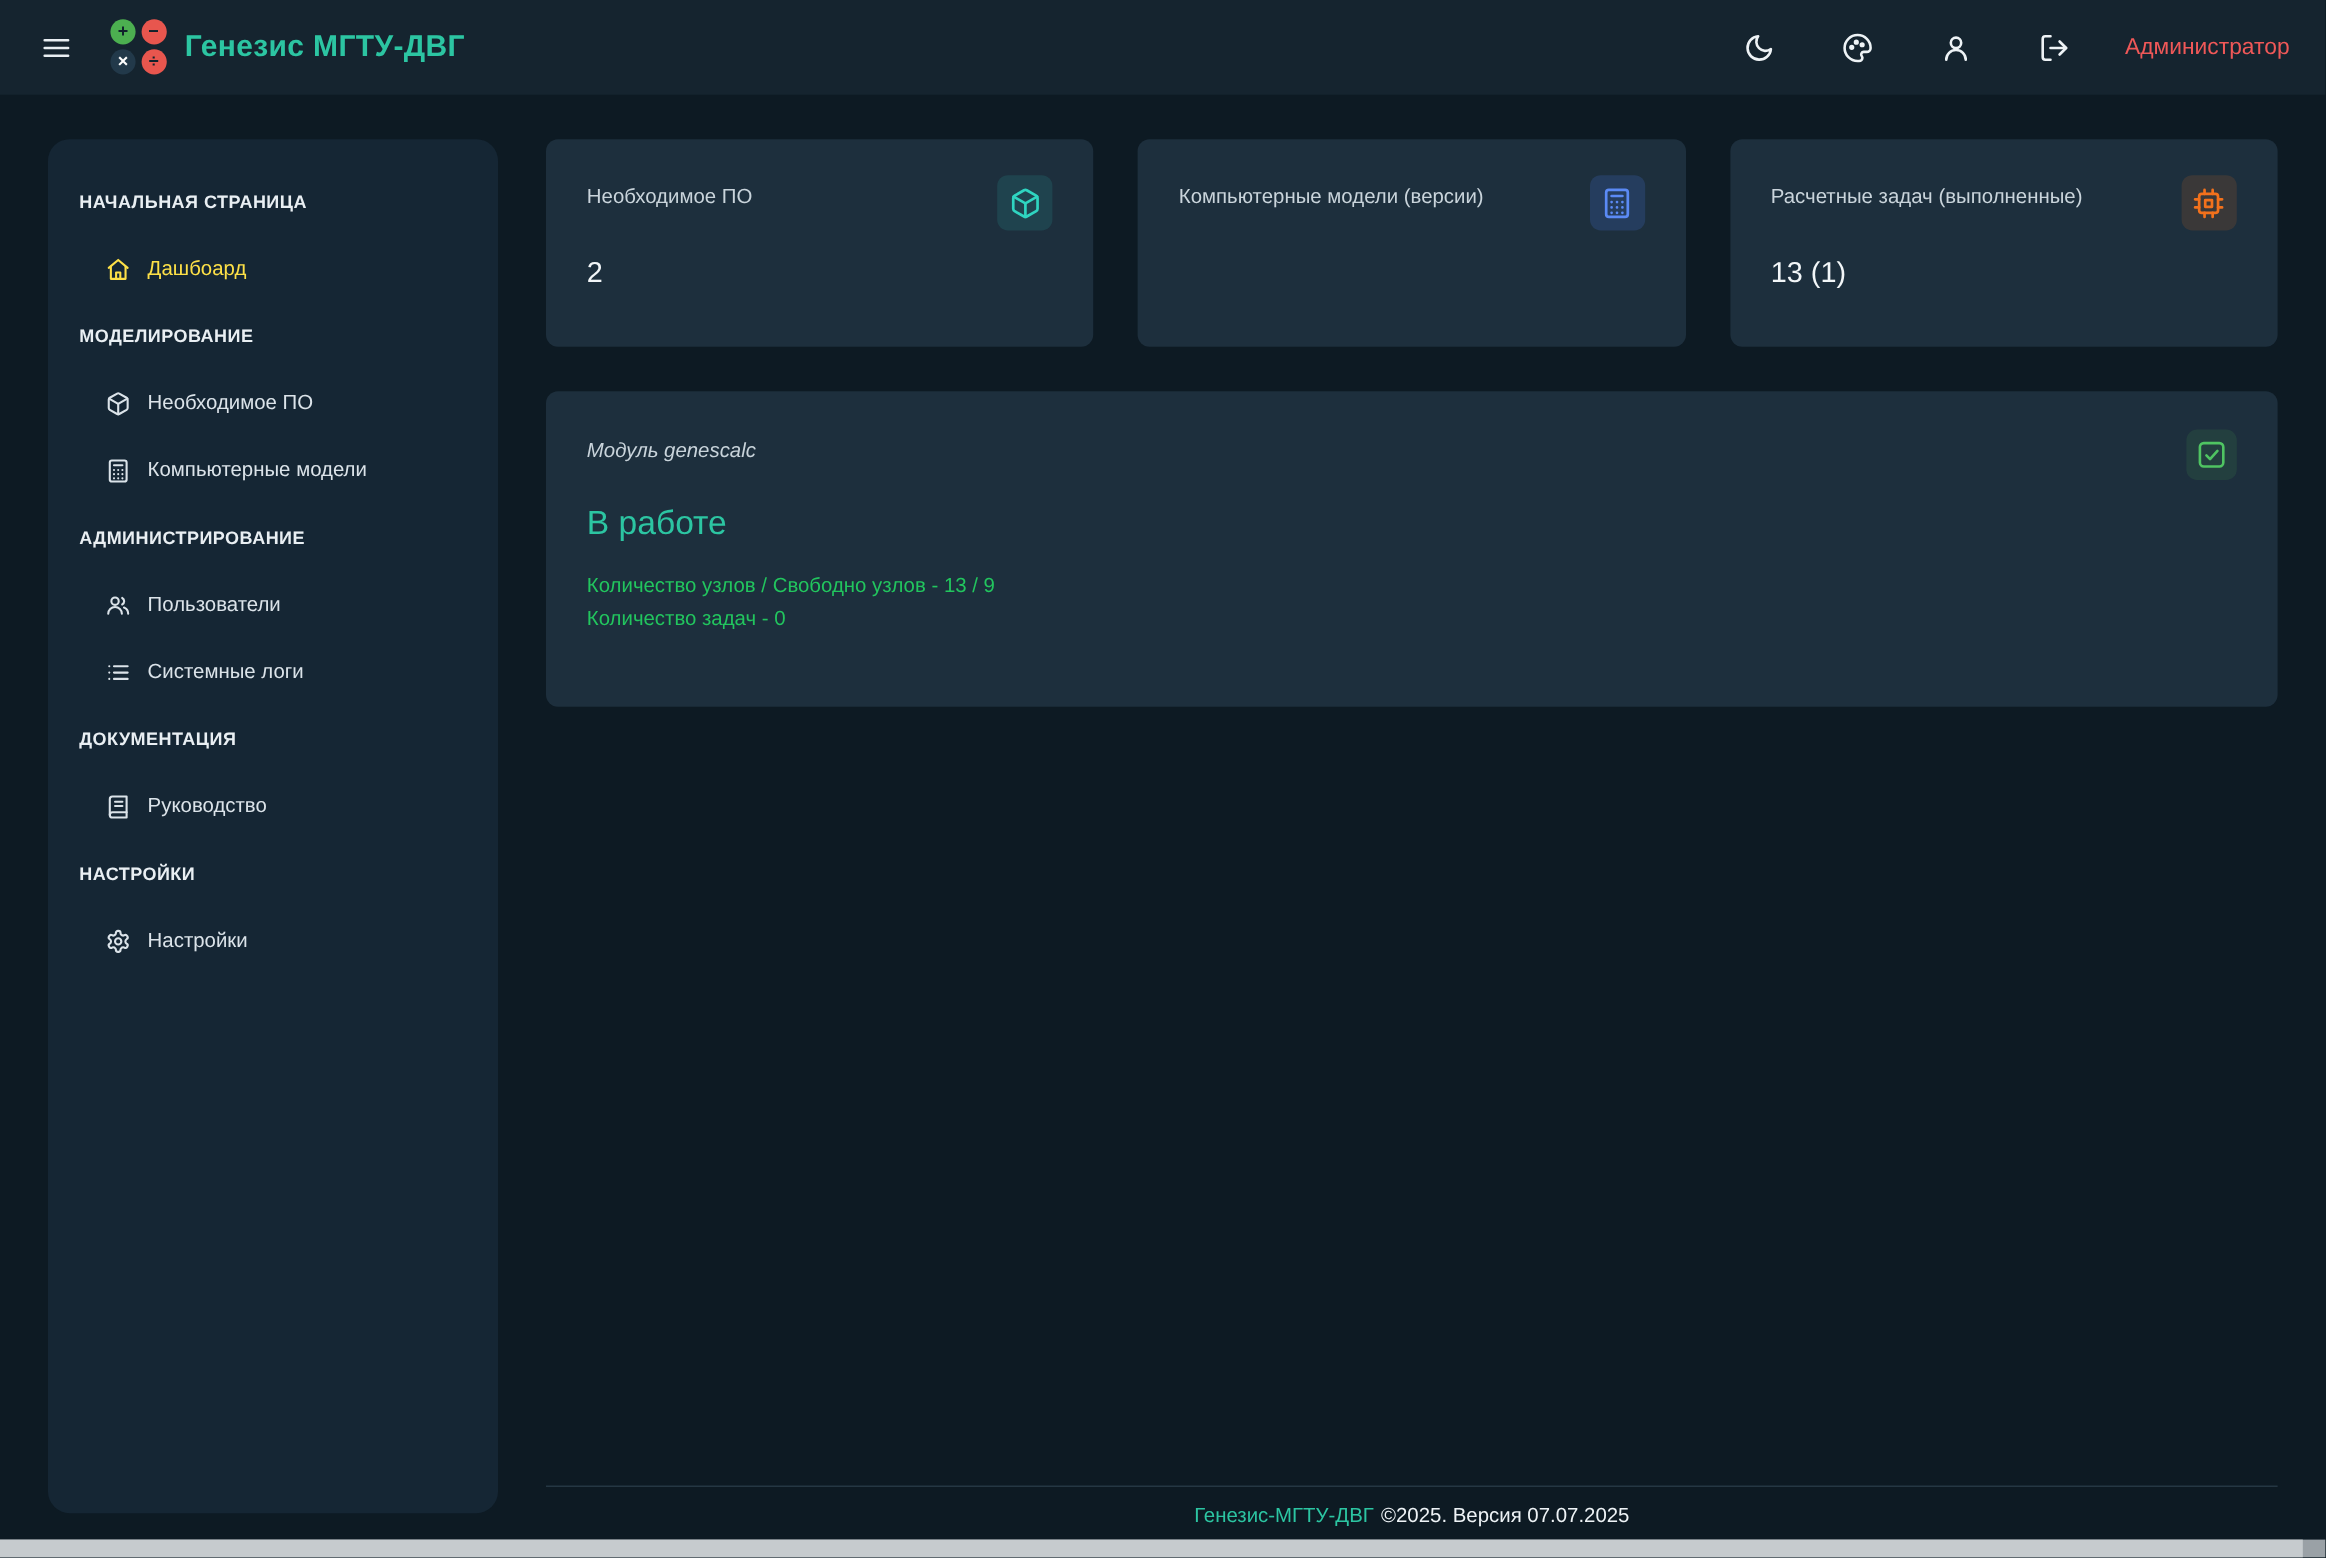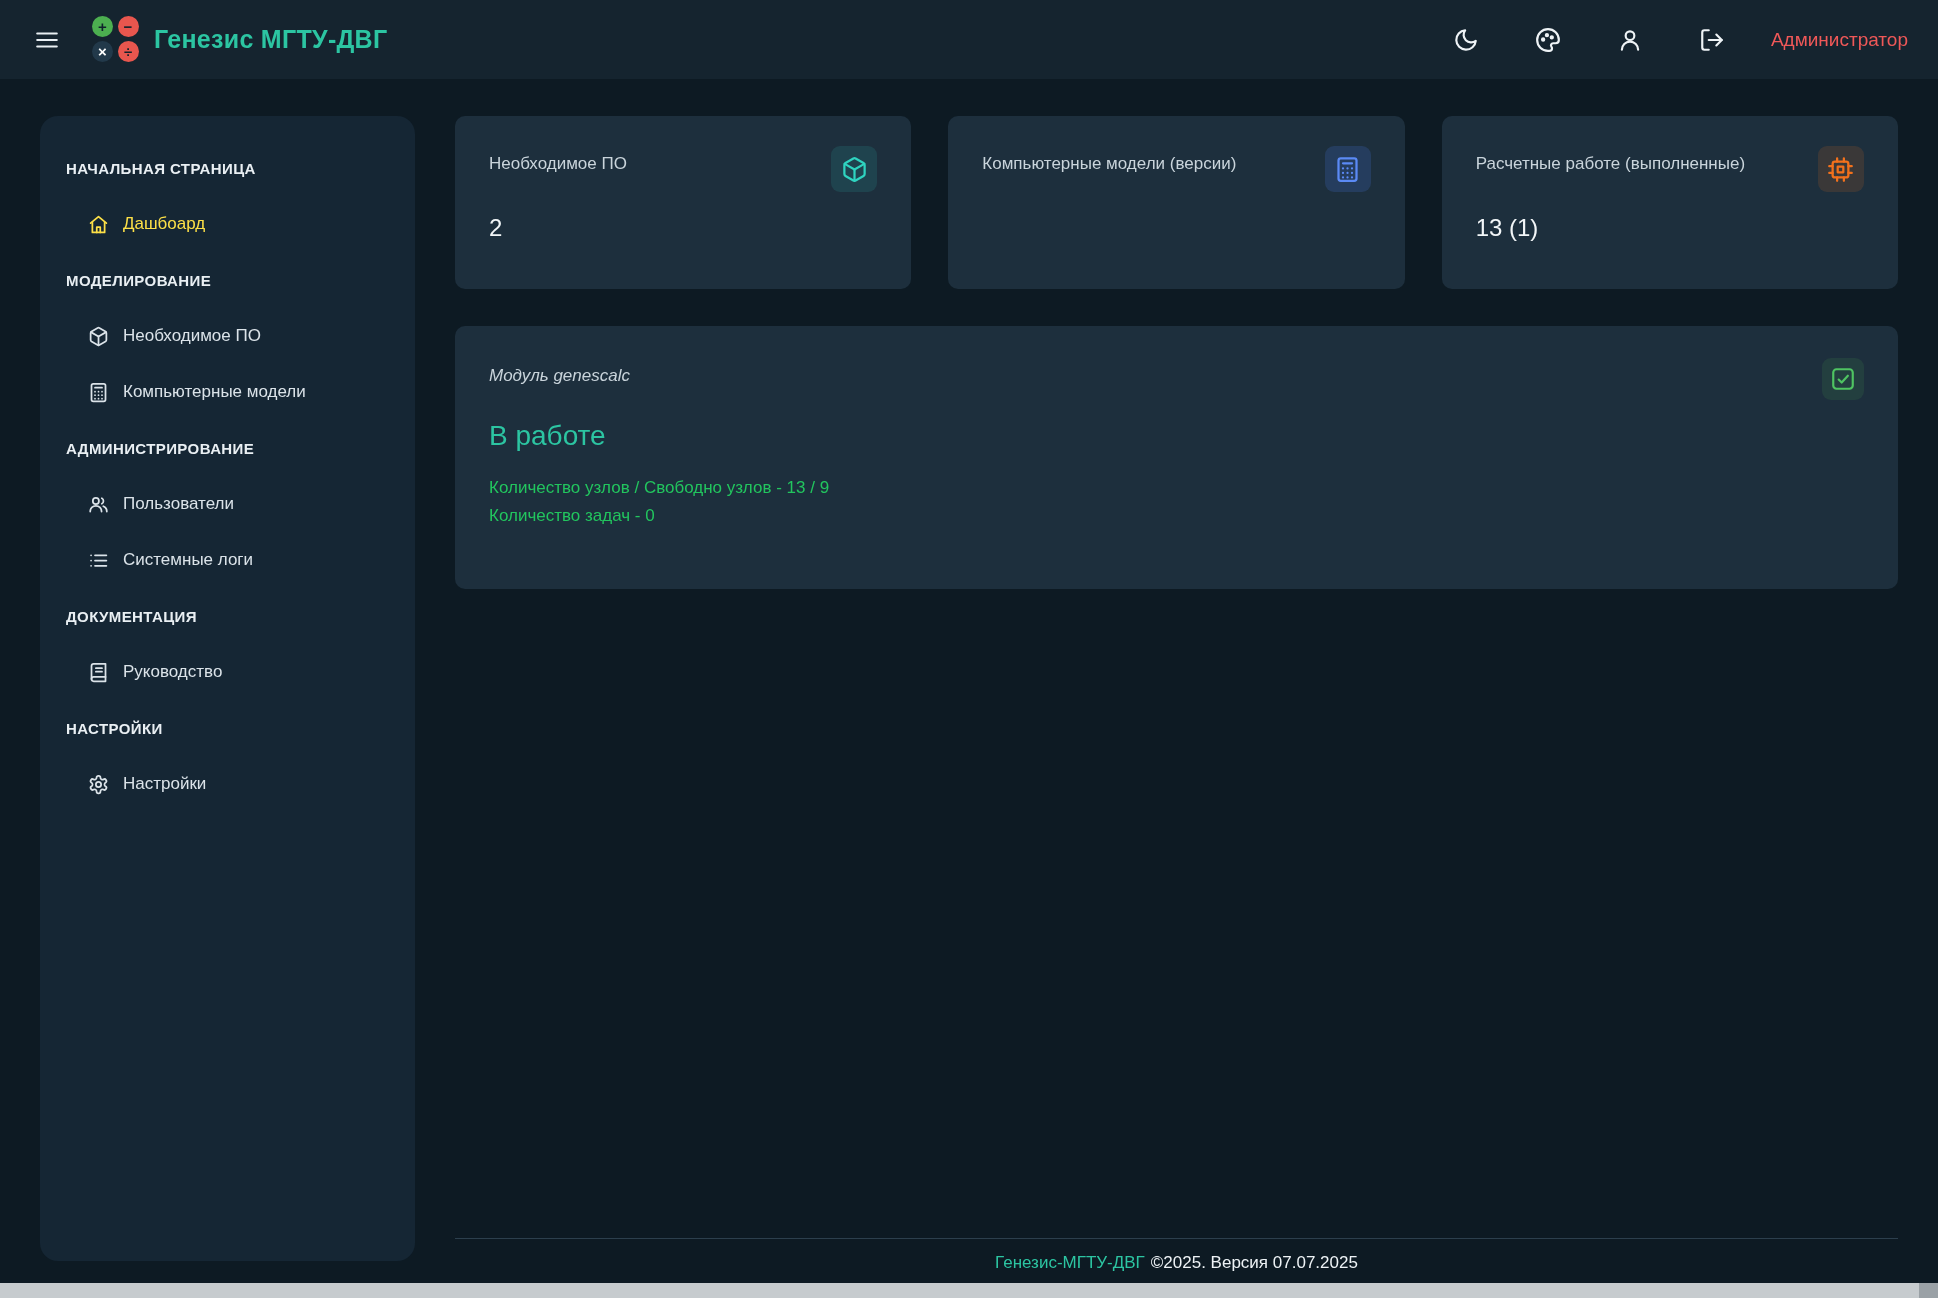--- a/index.html
+++ b/index.html
@@ -275,21 +275,21 @@
                 <rect x="4" y="2" width="16" height="20" rx="2"></rect>
                 <path d="M8 6.5h8"></path>
                 <path d="M8 11h.01M12 11h.01M16 11h.01M8 15h.01M12 15h.01M16 15h.01M8 19h.01M12 19h.01M16 19h.01"></path>
               </svg>
           </div>
         </div>
       </div>
 
       <div class="stat-card">
         <div class="stat-top">
-          <div class="stat-label">Расчетные работе (выполненные)</div>
+          <div class="stat-label">Расчетные задач (выполненные)</div>
           <div class="stat-tile tile-orange">
             <svg viewBox="0 0 24 24" fill="none" stroke="currentColor" stroke-width="2" stroke-linecap="round" stroke-linejoin="round">
                 <rect x="5" y="5" width="14" height="14" rx="2"></rect>
                 <rect x="9.5" y="9.5" width="5" height="5"></rect>
                 <path d="M9 2v3M15 2v3M9 19v3M15 19v3M2 9h3M2 15h3M19 9h3M19 15h3"></path>
               </svg>
           </div>
         </div>
         <div class="stat-value">13 (1)</div>
       </div>

